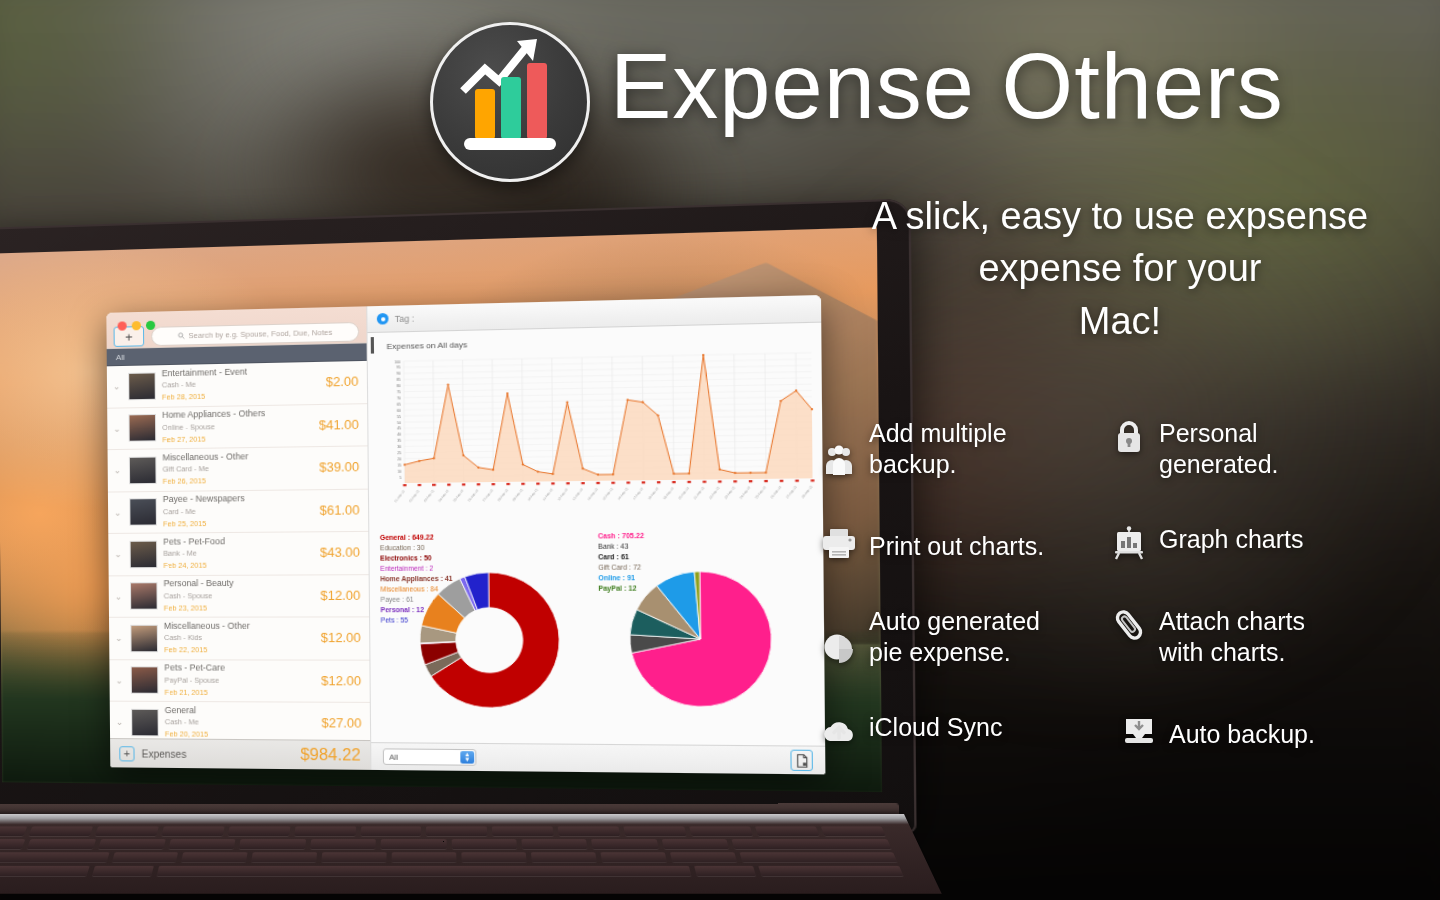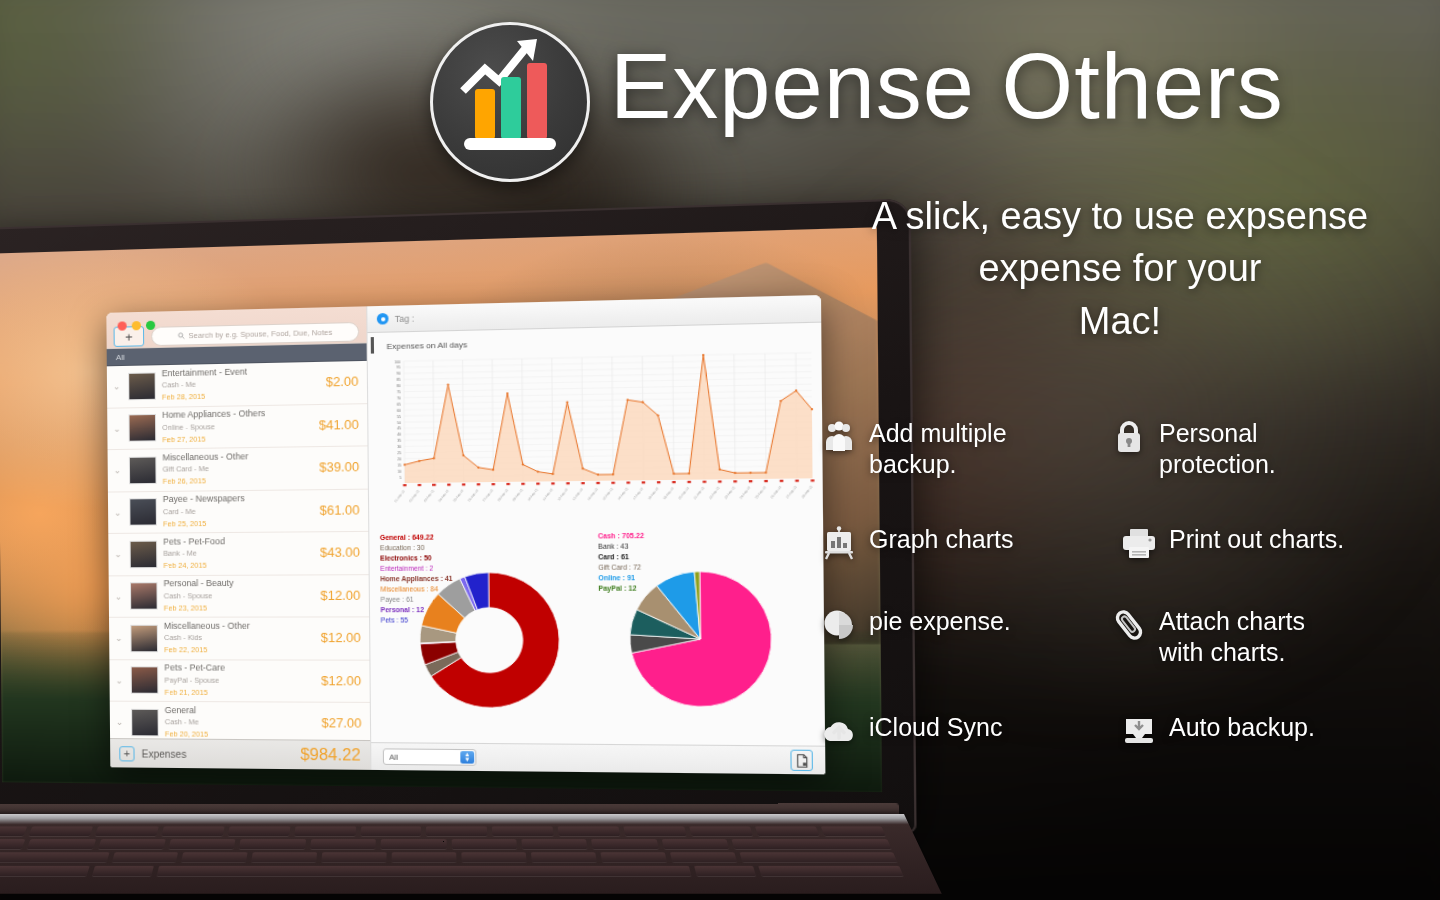--- a/index.html
+++ b/index.html
@@ -198,21 +198,21 @@
   
   .promo { position: absolute; right: 0; top: 0; width: 620px; height: 900px; z-index: 3; }
   .tagline {
     position: absolute; left: -10px; top: 190px; width: 620px; text-align: center;
     color: #fff; font-size: 38px; font-weight: 300; line-height: 1.38;
     text-shadow: 0 2px 10px rgba(0,0,0,.55);
   }
   .features { position: absolute; left: 0; top: 418px; width: 620px; }
   .frow { display: flex; margin-bottom: 44px; }
   .fcell { display: flex; align-items: flex-start; gap: 11px; }
-  .fcell.c1 { width: 290px; }
+  .fcell.c1 { width: 290px; align-items: flex-end; }
   .fcell.c2 { width: 300px; }
   .ficon { flex-shrink: 0; width: 38px; height: 38px; display: flex; align-items: center; justify-content: center;
            filter: drop-shadow(0 2px 3px rgba(0,0,0,.5)); }
   .ftxt { color: #fff; font-size: 25px; font-weight: 300; line-height: 1.24; text-shadow: 0 2px 7px rgba(0,0,0,.5); }
 
   
   .header { position: absolute; left: 0; top: 0; width: 1440px; height: 190px; z-index: 4; display: flex; align-items: center; }
   .logo-badge {
     position: absolute; left: 430px; top: 22px; width: 160px; height: 160px; border-radius: 50%;
     background: radial-gradient(circle at 38% 30%, #4c4c4c 0%, #3a3a3a 55%, #2e2e2e 100%);
@@ -670,68 +670,69 @@
       <span class="ficon">
             <svg width="30" height="34" viewBox="0 0 30 34">
               <path d="M8 14V10a7 7 0 0 1 14 0v4" fill="none" stroke="#eee" stroke-width="4"></path>
               <rect x="4" y="13" width="22" height="19" rx="3" fill="#e6e6e6"></rect>
               <circle cx="15" cy="21" r="3" fill="#8a8a8a"></circle>
               <rect x="13.6" y="21" width="2.8" height="6" fill="#8a8a8a"></rect>
             </svg>
           </span>
       <span class="ftxt">
             <div>Personal</div>
-            <div>protection.</div>
+            <div>generated.</div>
           </span>
     </div>
       </div>
       <div class="frow">
+        <div class="fcell c1">
+      <span class="ficon">
+            <svg width="36" height="32" viewBox="0 0 36 32">
+              <rect x="9" y="2" width="18" height="8" rx="1" fill="#e0e0e0"></rect>
+              <rect x="2" y="9" width="32" height="14" rx="3" fill="#ececec"></rect>
+              <circle cx="29" cy="13" r="1.6" fill="#999"></circle>
+              <rect x="8" y="20" width="20" height="11" rx="1" fill="#f5f5f5"></rect>
+              <rect x="11" y="24" width="14" height="1.6" fill="#b5b5b5"></rect>
+              <rect x="11" y="27" width="14" height="1.6" fill="#b5b5b5"></rect>
+            </svg>
+          </span>
+      <span class="ftxt">
+            <div>Print out charts.</div>
+          </span>
+    </div>
         <div class="fcell c2">
       <span class="ficon">
             <svg width="32" height="34" viewBox="0 0 32 34">
               <circle cx="16" cy="2.5" r="2.2" fill="#e8e8e8"></circle>
               <rect x="15.2" y="3" width="1.6" height="4" fill="#e8e8e8"></rect>
               <rect x="4" y="6" width="24" height="19" rx="1.5" fill="#ededed"></rect>
               <rect x="8" y="15" width="4" height="7" fill="#777"></rect>
               <rect x="14" y="11" width="4" height="11" fill="#777"></rect>
               <rect x="20" y="17" width="4" height="5" fill="#777"></rect>
               <rect x="2" y="25" width="28" height="2.4" rx="1" fill="#e0e0e0"></rect>
               <path d="M6 27l-3 6M26 27l3 6" stroke="#e0e0e0" stroke-width="2.4"></path>
             </svg>
           </span>
       <span class="ftxt">
             <div>Graph charts</div>
           </span>
     </div>
-        <div class="fcell c1">
-      <span class="ficon">
-            <svg width="36" height="32" viewBox="0 0 36 32">
-              <rect x="9" y="2" width="18" height="8" rx="1" fill="#e0e0e0"></rect>
-              <rect x="2" y="9" width="32" height="14" rx="3" fill="#ececec"></rect>
-              <circle cx="29" cy="13" r="1.6" fill="#999"></circle>
-              <rect x="8" y="20" width="20" height="11" rx="1" fill="#f5f5f5"></rect>
-              <rect x="11" y="24" width="14" height="1.6" fill="#b5b5b5"></rect>
-              <rect x="11" y="27" width="14" height="1.6" fill="#b5b5b5"></rect>
-            </svg>
-          </span>
-      <span class="ftxt">
-            <div>Print out charts.</div>
-          </span>
-    </div>
       </div>
       <div class="frow">
         <div class="fcell c1">
       <span class="ficon">
             <svg width="34" height="32" viewBox="0 0 34 32">
               <circle cx="15" cy="14" r="12.5" fill="#ececec"></circle>
               <path d="M17 16h14a14 14 0 0 1-14 14z" fill="#c8c8c8"></path>
               <path d="M17 16V3a13 13 0 0 1 13 13z" fill="#dadada"></path>
             </svg>
           </span>
       <span class="ftxt">
+            <div>Auto generated</div>
             <div>pie expense.</div>
           </span>
     </div>
         <div class="fcell c2">
       <span class="ficon">
             <svg width="34" height="34" viewBox="0 0 34 34">
               <g transform="rotate(-38 17 17)">
                 <rect x="11" y="2" width="12" height="30" rx="6" fill="none" stroke="#ededed" stroke-width="3.4"></rect>
                 <rect x="14.6" y="7" width="5" height="18" rx="2.5" fill="none" stroke="#c4c4c4" stroke-width="2"></rect>
               </g>

